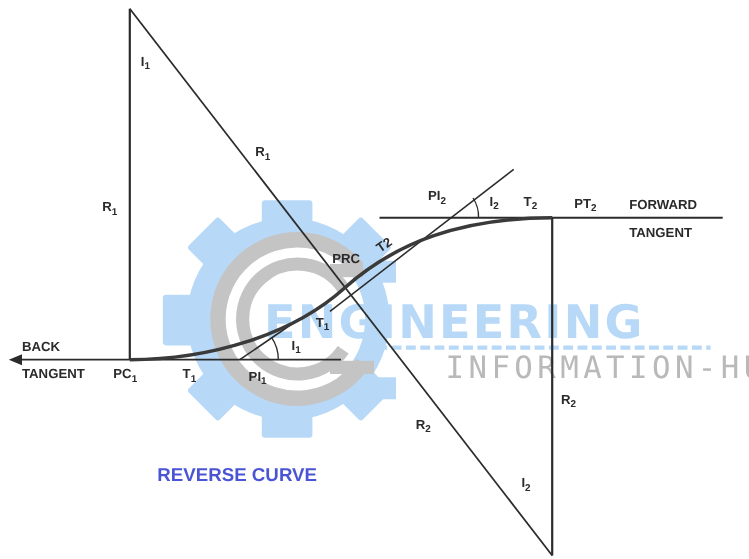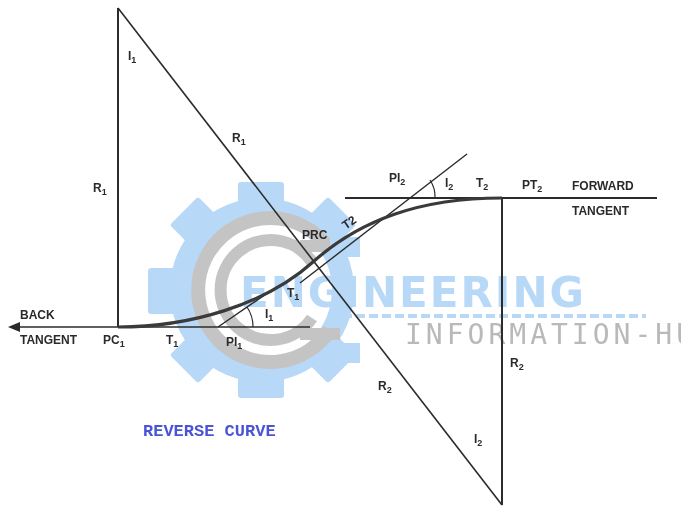--- a/index.html
+++ b/index.html
@@ -1,21 +1,21 @@
 <!DOCTYPE html>
 <html><head>
 <meta charset="utf-8">
 <style>
   html, body { margin: 0; padding: 0; background: #ffffff; }
   body { width: 681px; height: 508px; position: relative; overflow: hidden; font-family: "Liberation Sans", sans-serif; }
   #diagram { position: absolute; left: 0; top: 0; width: 681px; height: 508px; }
   .lbl { font-family: "Liberation Sans", sans-serif; fill: #2a2a2a; font-weight: bold; }
   .lbl-sm { font-size: 12px; }
   .sub { font-size: 9px; }
-  .title-text { position: absolute; left: 143px; top: 422px; font-family: Liberation Mono, monospace; font-weight: bold; font-size: 17px; color: #4a55d6; letter-spacing: 0px; }
+  .title-text { position: absolute; left: 143px; top: 422px; font-family: Liberation Sans, sans-serif; font-weight: bold; font-size: 17px; color: #4a55d6; letter-spacing: 0px; }
   .wm-main { font-family: "DejaVu Sans", sans-serif; font-weight: bold; font-size: 42px; fill: #b7d9f7; letter-spacing: 2px; }
   .wm-sub { font-family: "DejaVu Sans Mono", monospace; font-size: 28px; fill: #b9b9b9; letter-spacing: 4px; }
 </style>
 </head>
 <body>
 
 <svg id="diagram" viewBox="0 0 681 508" xmlns="http://www.w3.org/2000/svg">
 
   <g>
     <g fill="#b7d9f7">

